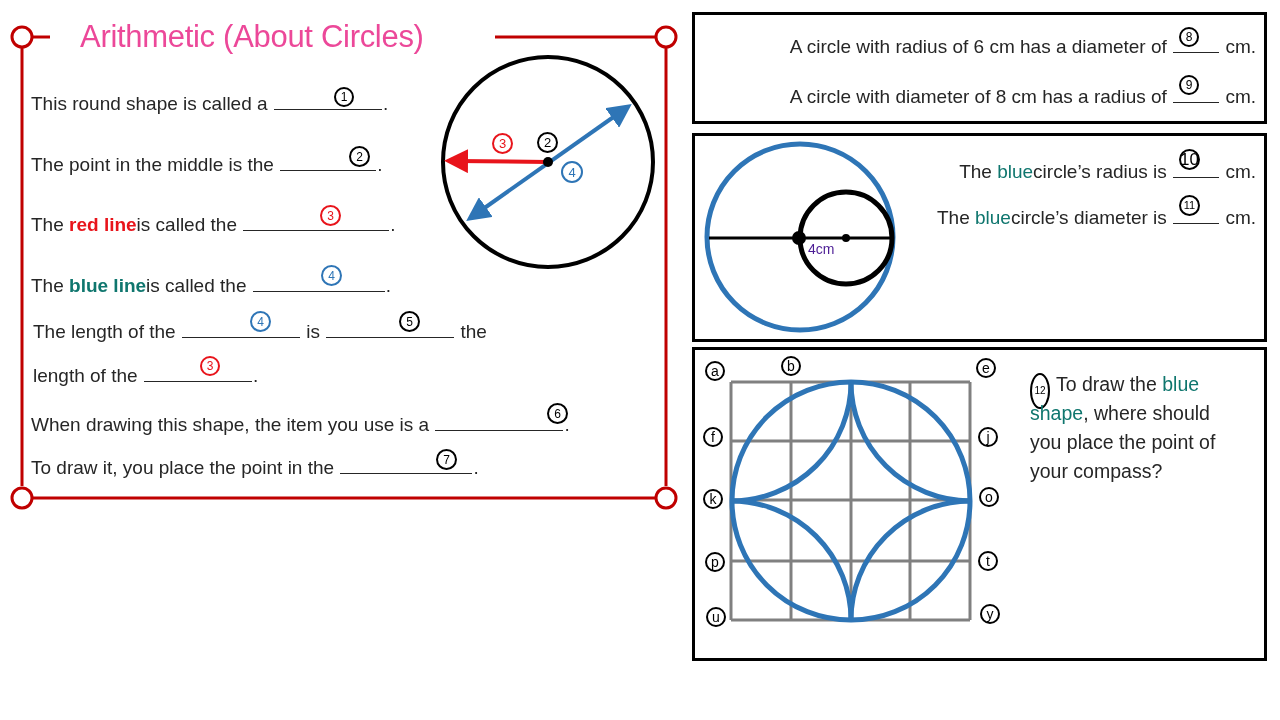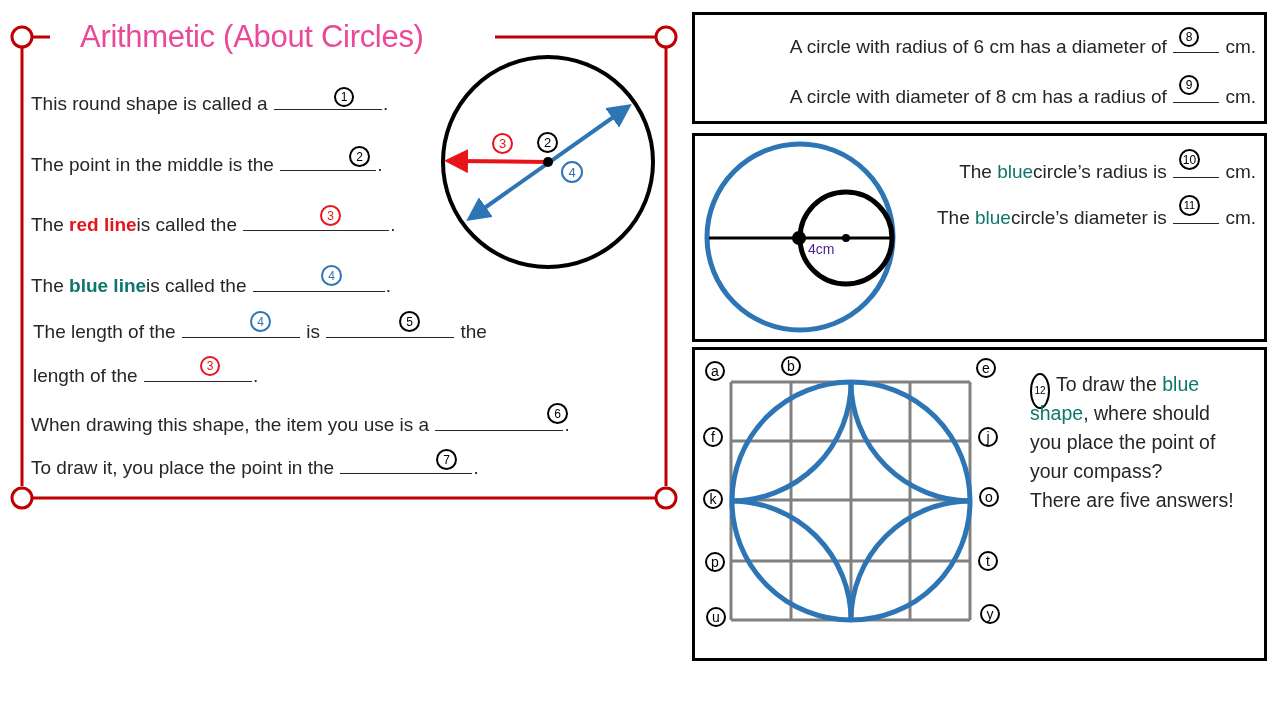--- a/index.html
+++ b/index.html
@@ -142,21 +142,21 @@
   <circle cx="846" cy="238" r="4" fill="#000"></circle>
 </svg>
 <div class="cm-label" style="left:808px; top:241px;">4cm</div>
 
 <div class="rline" style="right:24px; top:157px;">
   <span>The</span>
   <span class="blue" style="font-weight:normal;">blue</span><span>circle’s radius is</span>
   <span class="blank" style="width:46px;"></span>
   <span>cm.</span>
 </div>
-<div class="badge b-black" style="left:1179px; top:149px; width:21px; height:21px; font-size:12px;">10</div>
+<div class="badge b-black" style="left:1179px; top:149px; width:21px; height:21px; font-size:17px;">10</div>
 <div class="rline" style="right:24px; top:203px;">
   <span>The</span>
   <span class="blue" style="font-weight:normal;">blue</span><span>circle’s diameter is</span>
   <span class="blank" style="width:46px;"></span>
   <span>cm.</span>
 </div>
 <div class="badge b-black" style="left:1179px; top:195px; width:21px; height:21px; font-size:11px;">11</div>
 
 <div class="panel" style="left:692px; top:347px; width:575px; height:314px;"></div>
 <svg class="layer" width="1280" height="720">
@@ -192,14 +192,13 @@
 <div class="letter" style="left:978px; top:551px;">t</div>
 <div class="letter" style="left:706px; top:607px;">u</div>
 <div class="letter" style="left:980px; top:604px;">y</div>
 
 <div class="badge b-black" style="left:1030px; top:373px; width:20px; height:36px; font-size:10px;">12</div>
 <div class="q12">
   <div><span style="display:inline-block; width:26px;"></span><span>To draw the</span> <span class="blue" style="font-weight:normal;">blue</span></div>
   <div><span class="blue" style="font-weight:normal;">shape</span><span>, where should</span></div>
   <div>you place the point of</div>
   <div>your compass?</div>
-  <div>There are five answers!</div>
 </div>
 
 </body></html>

